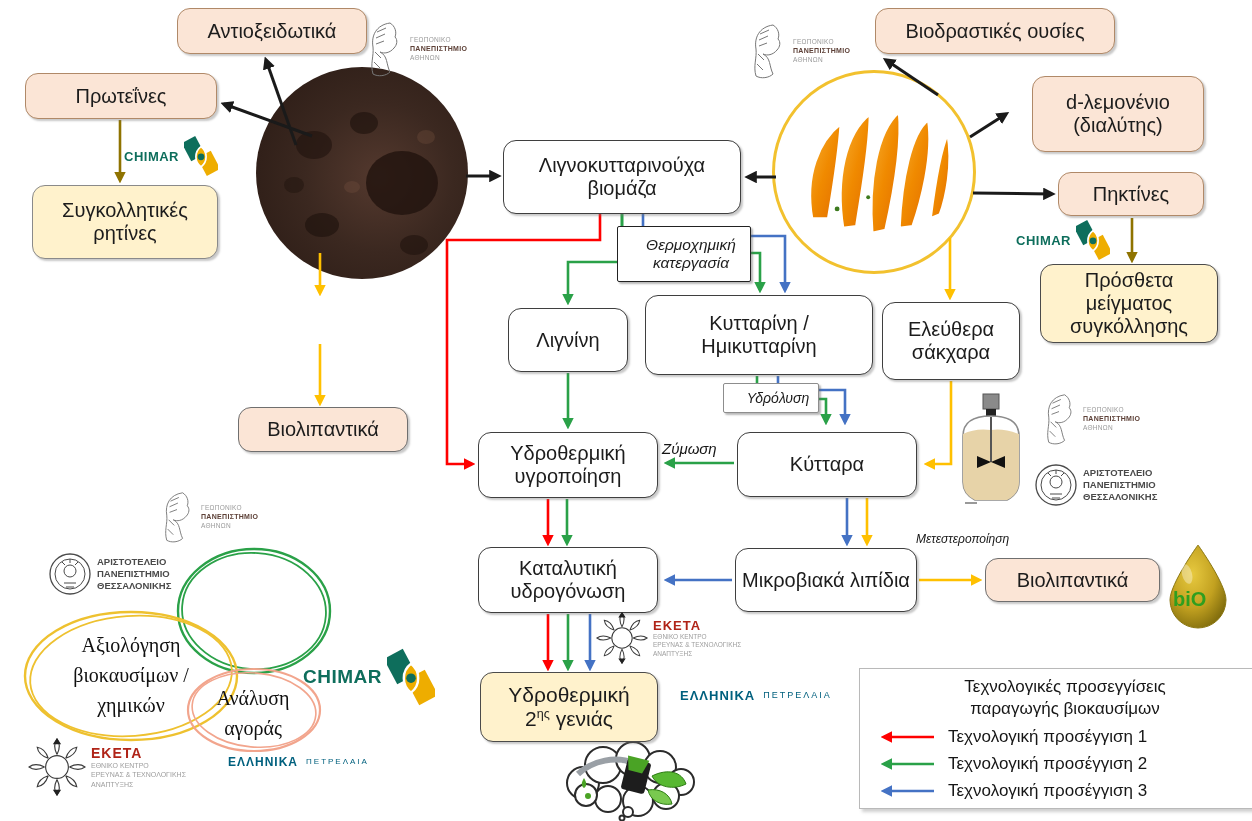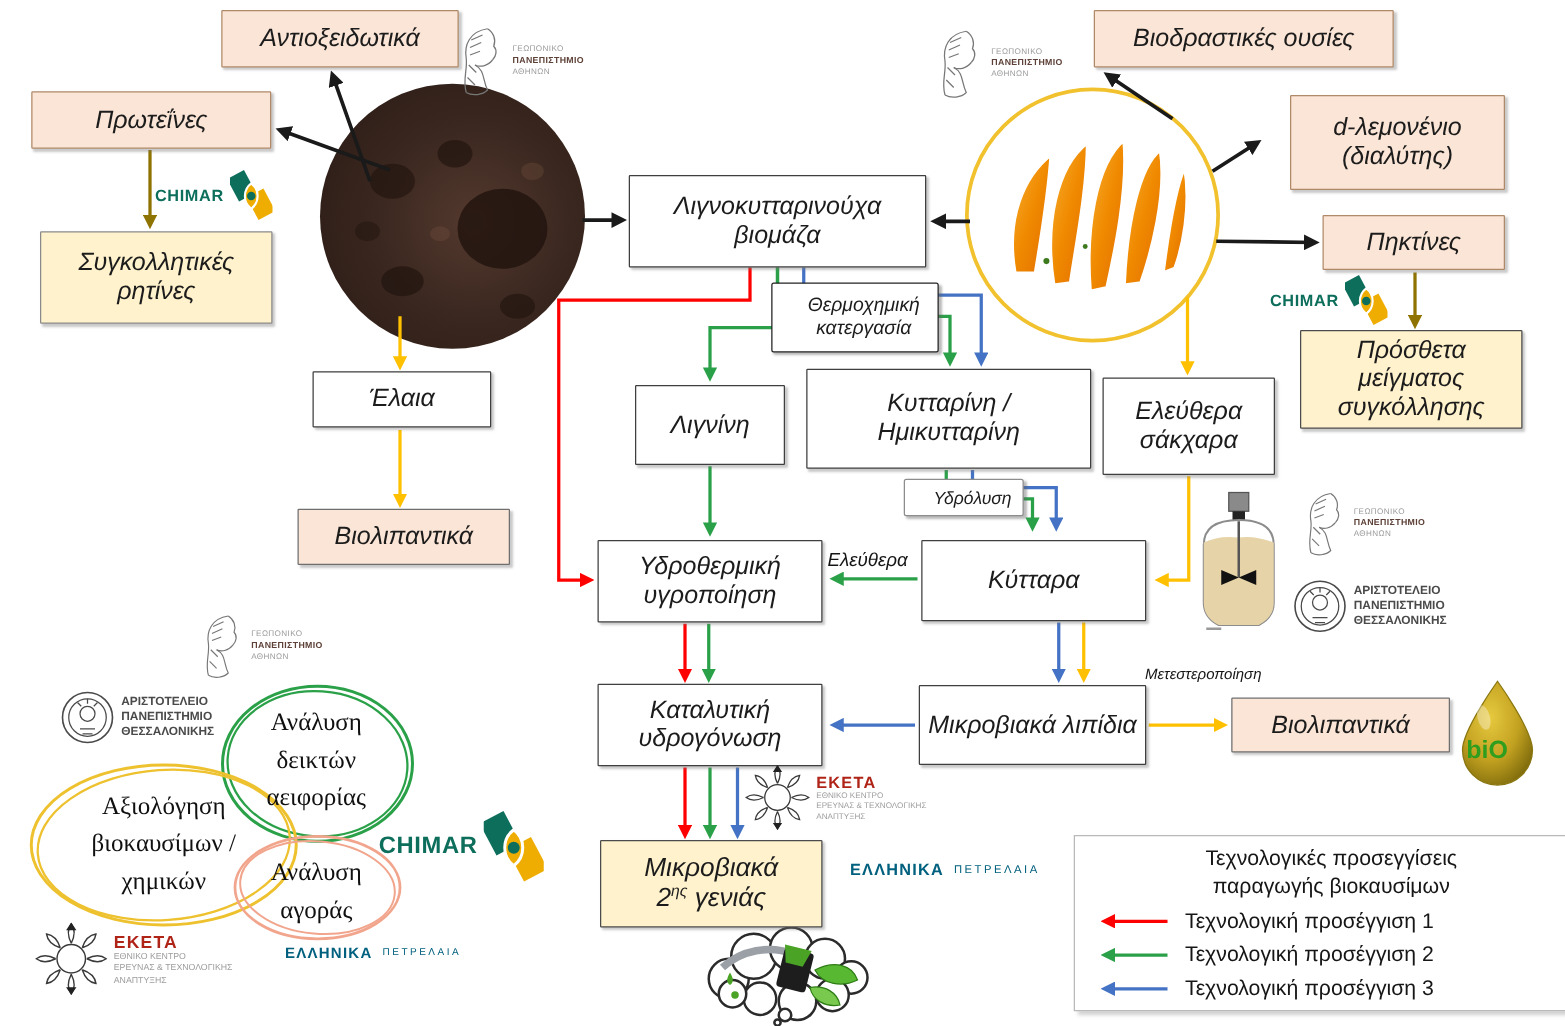--- a/index.html
+++ b/index.html
@@ -1,21 +1,21 @@
 <!DOCTYPE html>
 <html><head>
 <meta charset="utf-8">
 <style>
   html,body{margin:0;padding:0;background:#fff;}
   .page{position:relative;width:1252px;height:821px;background:#fff;overflow:hidden;
         font-family:"Liberation Sans",sans-serif;color:#1c1c1c;}
   .abs{position:absolute;}
   .box{position:absolute;display:flex;align-items:center;justify-content:center;text-align:center;
-       box-sizing:border-box;font-size:20px;line-height:1.15;border-radius:1px;padding:2px 6px;
-       box-shadow:2px 2px 2px rgba(120,120,120,.40);font-style:italic;}
+       box-sizing:border-box;font-size:20px;line-height:1.15;border-radius:13px;padding:2px 6px;
+       box-shadow:2px 2px 2px rgba(120,120,120,.40);}
   .box.white{background:#fff;border:1.6px solid #3f3f3f;}
   .box.pink{background:#fbe5d6;border:1.4px solid #b08968;}
   .box.pink.dark{border:1.5px solid #6f6f6f;}
   .box.yellow{background:#fff2cc;border:1.4px solid #8a8a8a;}
   .box.yellow.dark{border:1.6px solid #4b4b4b;}
   .box.sq{border-radius:2px;box-shadow:2px 2px 2px rgba(100,100,100,.45);}
   .italic{font-style:italic;padding-left:20px;}
   .flowlabel{position:absolute;font-style:italic;white-space:nowrap;color:#151515;}
   sup{font-size:.6em;line-height:0;}
   .serif-note{position:absolute;font-family:"Liberation Serif",serif;font-size:20px;line-height:1.5;
@@ -245,23 +245,20 @@
   <div class="box white" style="left:645px;top:295px;width:228px;height:80px;">
       <span>Κυτταρίνη / Ημικυτταρίνη</span>
     </div>
   <div class="box white" style="left:882px;top:302px;width:138px;height:78px;">
       <span>Ελεύθερα σάκχαρα</span>
     </div>
   <div class="box white sq italic" style="left:723px;top:383px;width:96px;height:30px;font-size:14px;border-width:1px;border-color:#8d8d8d;">
       <span>Υδρόλυση</span>
     </div>
 
-  <div class="box white" style="left:250px;top:297px;width:143px;height:45px;">
-      <span>Έλαια</span>
-    </div>
   <div class="box pink dark" style="left:238px;top:407px;width:170px;height:45px;">
       <span>Βιολιπαντικά</span>
     </div>
 
   <div class="box white" style="left:478px;top:432px;width:180px;height:66px;">
       <span>Υδροθερμική υγροποίηση</span>
     </div>
   <div class="box white" style="left:737px;top:432px;width:180px;height:65px;">
       <span>Κύτταρα</span>
     </div>
@@ -270,29 +267,28 @@
     </div>
   <div class="box white" style="left:735px;top:548px;width:182px;height:64px;">
       <span>Μικροβιακά λιπίδια</span>
     </div>
   <div class="box pink dark" style="left:985px;top:558px;width:175px;height:44px;">
       <span>Βιολιπαντικά</span>
     </div>
 
   <div class="box yellow dark" style="left:480px;top:672px;width:178px;height:70px;font-size:21px;">
     <div>
-      <div>Μικροβιακά</div>
+      <div>Υδροθερμική</div>
       <div><span>2</span><sup>ης</sup><span> γενιάς</span></div>
     </div>
   </div>
 
-  <div class="flowlabel" style="left:662px;top:440px;font-size:15px;">Ελεύθερα</div>
+  <div class="flowlabel" style="left:662px;top:440px;font-size:15px;">Ζύμωση</div>
   <div class="flowlabel" style="left:916px;top:532px;font-size:12px;">Μετεστεροποίηση</div>
 
-  <div class="serif-note" style="left:197px;top:563px;width:112px;">Ανάλυση δεικτών αειφορίας</div>
   <div class="serif-note" style="left:60px;top:630px;width:142px;">Αξιολόγηση βιοκαυσίμων / χημικών</div>
   <div class="serif-note" style="left:203px;top:683px;width:100px;">Ανάλυση αγοράς</div>
 
   <div class="legend">
     <div class="legend-title">
       <div>Τεχνολογικές προσεγγίσεις</div>
       <div>παραγωγής βιοκαυσίμων</div>
     </div>
     <div class="legend-row">
       <svg width="62" height="12">

